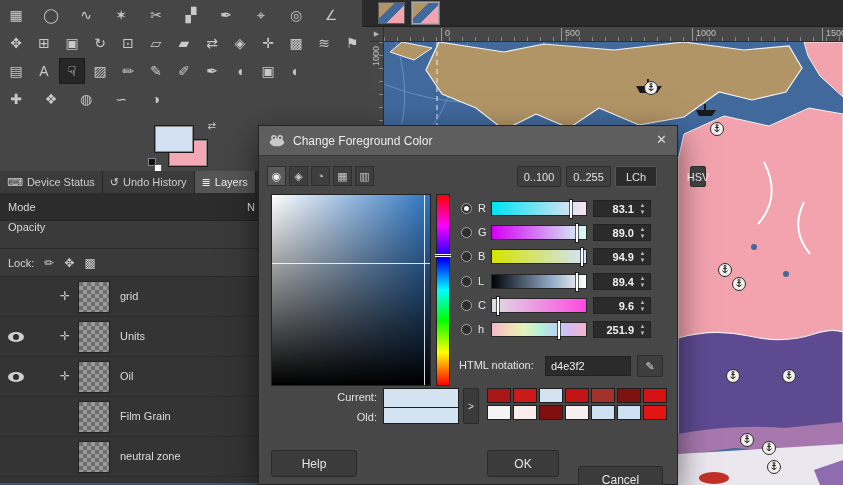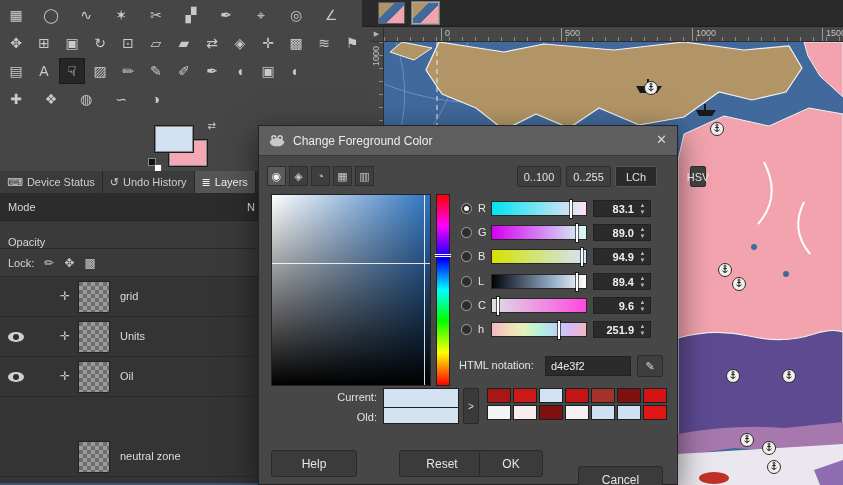--- a/index.html
+++ b/index.html
@@ -37,21 +37,21 @@
   .dock-tabbar { position:absolute; left:0; top:0; width:258px; height:22px; background:#313131;
         display:flex; border-bottom:1px solid #262626; }
   .dock-tab { display:flex; align-items:center; gap:4px; padding:0 7px; height:22px;
         color:#cfcfcf; border-right:1px solid #262626; background:#3b3b3b; white-space:nowrap; }
   .dock-tab.active { background:#555555; color:#f0f0f0; }
   .dt-icon { font-size:11px; }
   .mode-row { position:absolute; left:0; top:22px; width:258px; height:28px; background:#2c2c2c;
         border-bottom:1px solid #242424; display:flex; align-items:center; padding:0 8px; }
   .mode-val { position:absolute; right:3px; color:#e0e0e0; }
   .opacity-row { position:absolute; left:0; top:50px; width:258px; height:28px; background:#3a3a3a;
-        border-bottom:1px solid #2a2a2a; display:flex; align-items:flex-end; padding:0 8px; }
+        border-bottom:1px solid #2a2a2a; display:flex; align-items:flex-start; padding:0 8px; }
   .lock-row { position:absolute; left:0; top:78px; width:258px; height:28px; background:#3a3a3a;
         border-bottom:1px solid #2a2a2a; display:flex; align-items:center; gap:10px; padding:0 8px; }
   .lock-ic { color:#c9c9c9; font-size:12px; }
   #layerlist { position:absolute; left:0; top:106px; width:258px; height:208px; background:#343434; overflow:hidden; }
   .layer-row { position:absolute; left:0; width:258px; height:40px; border-bottom:1px solid #2b2b2b; }
   .eye { position:absolute; left:8px; top:15px; width:16px; height:10px; border-radius:50%; background:#cfcfcf; }
   .eye::after { content:""; position:absolute; left:5px; top:2px; width:6px; height:6px; border-radius:50%; background:#2e2e2e; }
   .link { position:absolute; left:60px; top:12px; color:#c9c9c9; font-size:12px; }
   .thumb { position:absolute; left:78px; top:4px; width:32px; height:32px; border:1px solid #222;
         background-color:#6e6e6e;
@@ -149,21 +149,21 @@
         border:1px solid #2a2a2a; border-radius:2px; color:#ddd; display:flex; align-items:center;
         justify-content:center; font-size:10px; }
   .palette { position:absolute; left:228px; top:262px; width:184px; }
   .prow { display:flex; gap:2px; margin-bottom:2px; }
   .pswatch { width:24px; height:15px; border:1px solid #1e1e1e; }
 
   .btn { position:absolute; top:324px; height:27px; background:#3b3b3b; border:1px solid #292929;
         border-radius:3px; color:#e6e6e6; display:flex; align-items:center; justify-content:center; font-size:12px; }
   #btn-help   { left:12px;  width:86px; }
   #btn-reset  { left:140px; width:86px; }
-  #btn-ok     { left:220px; width:64px; }
+  #btn-ok     { left:228px; width:72px; }
   #btn-cancel { left:319px; width:85px;margin-top:16px; }
 </style>
 </head>
 <body>
 
 <div id="app">
 
   <div id="canvas-tabs">
     <div class="cthumb t1"></div>
     <div class="cthumb t2"></div>
@@ -339,20 +339,24 @@
         <span class="link">✛</span>
         <div class="thumb"></div>
         <span class="lname">Units</span>
       </div>
       <div class="layer-row" style="top:80px">
         <span class="eye"></span>
         <span class="link">✛</span>
         <div class="thumb"></div>
         <span class="lname">Oil</span>
       </div>
+      <div class="layer-row" style="top:120px">
+        <div class="thumb"></div>
+        <span class="lname">Film Grain</span>
+      </div>
       <div class="layer-row" style="top:160px">
         <div class="thumb"></div>
         <span class="lname">neutral zone</span>
       </div>
       <div class="layer-sliver"></div>
     </div>
   </div>
 
   <div id="dialog">
     <div class="titlebar">
@@ -499,18 +503,17 @@
         <div class="pswatch" style="background: rgb(248, 236, 236);"></div>
         <div class="pswatch" style="background: rgb(128, 16, 16);"></div>
         <div class="pswatch" style="background: rgb(246, 239, 241);"></div>
         <div class="pswatch" style="background: rgb(207, 224, 242);"></div>
         <div class="pswatch" style="background: rgb(207, 224, 242);"></div>
         <div class="pswatch" style="background: rgb(226, 21, 21);"></div>
       </div>
     </div>
 
     <div class="btn" id="btn-help">Help</div>
-    <div class="btn" id="btn-reset">Reset</div>
     <div class="btn" id="btn-ok">OK</div>
     <div class="btn" id="btn-cancel">Cancel</div>
   </div>
 
 </div>
 
 </body></html>

